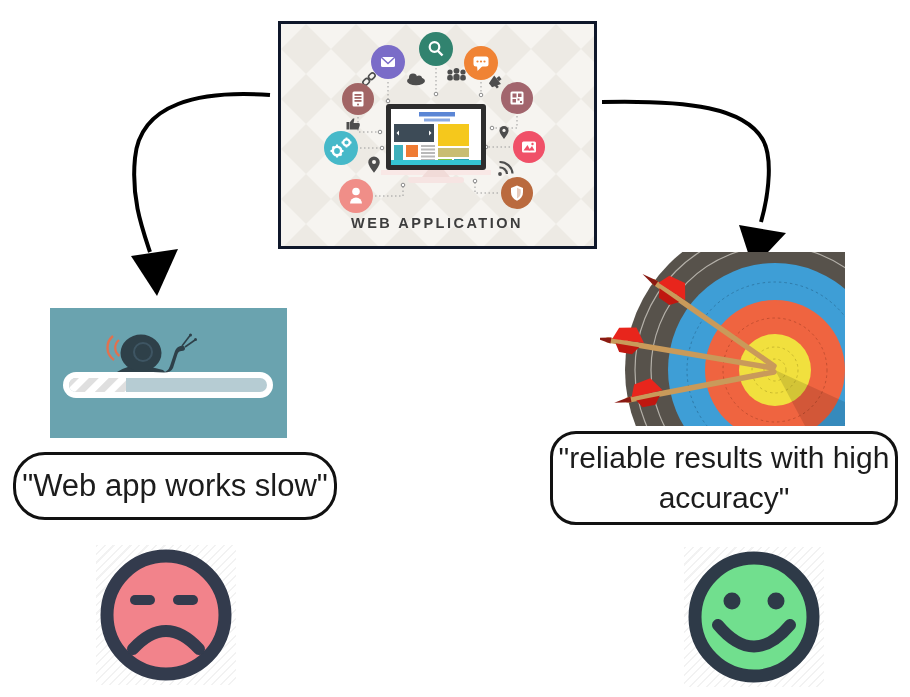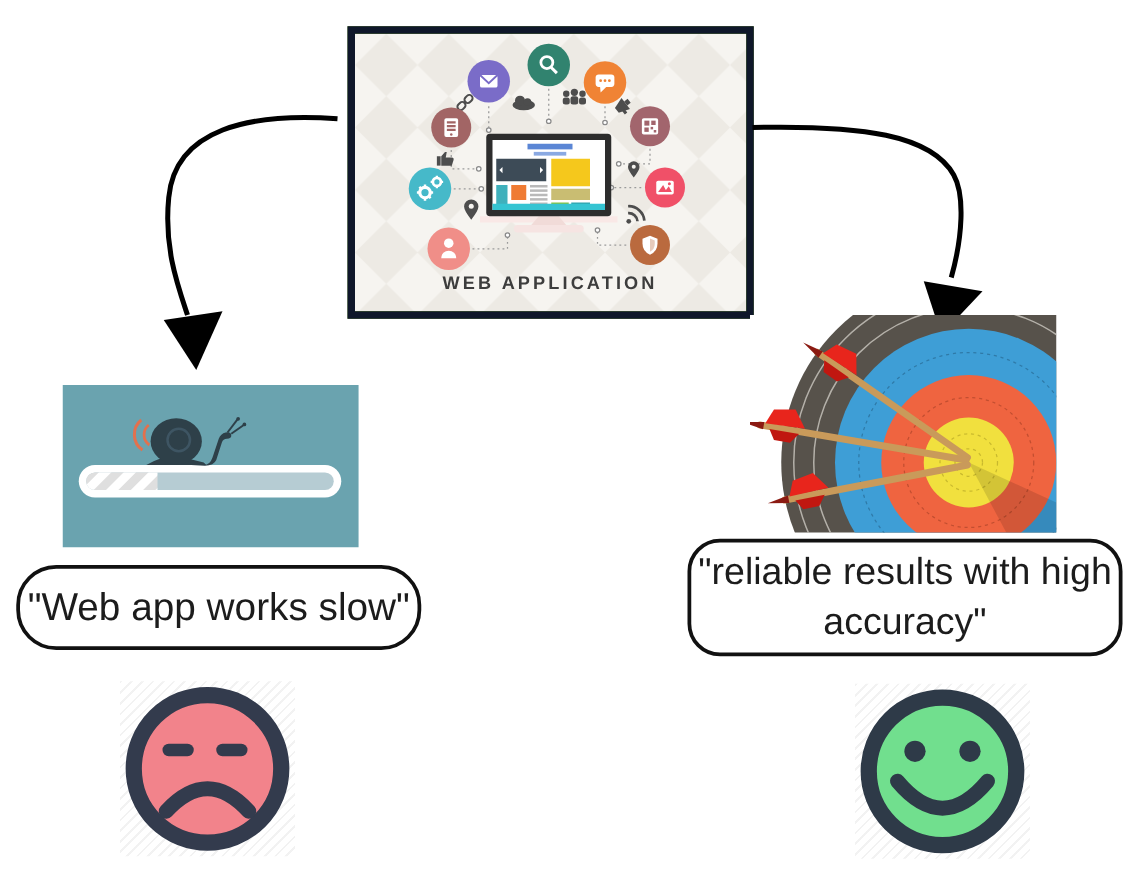--- a/index.html
+++ b/index.html
@@ -6,21 +6,21 @@
   body{
     width:910px;height:697px;
     background:#ffffff;
     font-family:"Liberation Sans", sans-serif;
     position:relative;overflow:hidden;
   }
   .canvas{position:absolute;inset:0;width:910px;height:697px;}
 
   .webapp-figure{
     position:absolute;left:278px;top:21px;width:313px;height:222px;
-    border:6px solid #0f172a;box-sizing:content-box;background:#4d7c0f;
+    border:3px solid #0f172a;box-sizing:content-box;background:#c4b5fd;
   }
   .webapp-figure svg{display:block;}
 
   .arrow-overlay{position:absolute;left:0;top:0;width:910px;height:697px;pointer-events:none;}
 
   .snail-figure{position:absolute;left:50px;top:308px;width:237px;height:130px;}
   .target-figure{position:absolute;left:600px;top:252px;width:245px;height:174px;}
 
   .quote-bubble{
     position:absolute;background:#ffffff;border:3px solid #111111;

